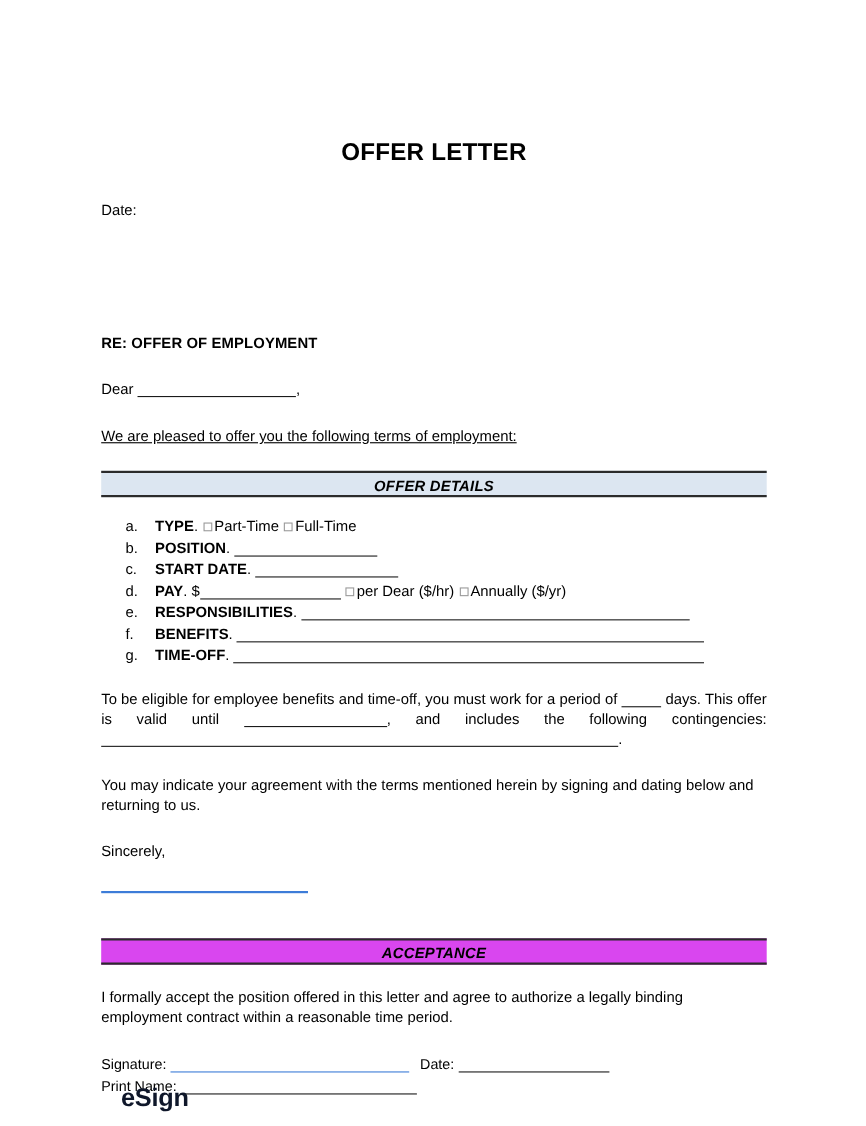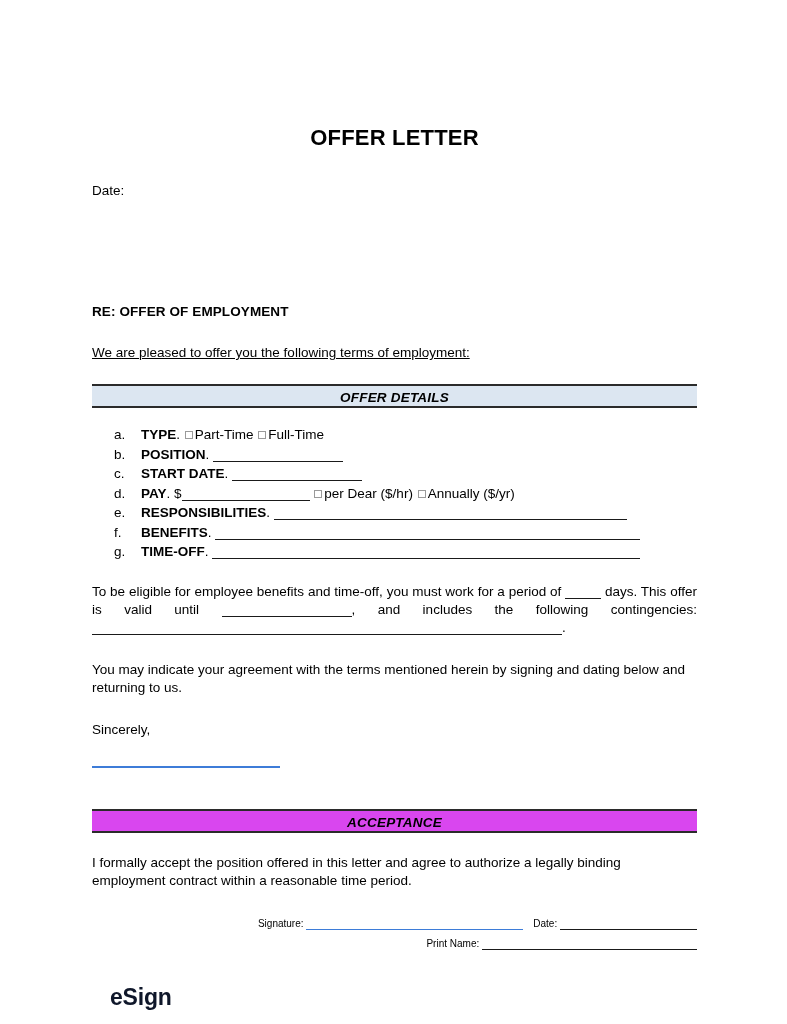--- a/index.html
+++ b/index.html
@@ -178,24 +178,23 @@
   .acceptance-bar-wrap {
     margin-top: 41px;
   }
 
   .acceptance-para {
     margin-top: 21px;
   }
 
   .sig-block {
     margin-top: 24px;
-    font-size: 10px;
+    font-size: 13px;
     line-height: 20px;
     white-space: nowrap;
-    text-align: right;
   }
   .sig-block .gap {
     display: inline-block;
     width: 10px;
   }
 
   
   .footer-logo {
     position: absolute;
     left: 110px;
@@ -211,20 +210,24 @@
 
 <div class="page">
   <div class="content">
 
     <div class="doc-title">OFFER LETTER</div>
 
     <div class="date-line">Date:</div>
 
     <div class="re-line">RE: OFFER OF EMPLOYMENT</div>
 
+    <div class="para dear-line">
+      <span>Dear</span>
+      <span class="blank b-dear"></span><span>,</span>
+    </div>
 
     <div class="para pleased-line">We are pleased to offer you the following terms of employment:</div>
 
     <div class="section-bar blue">OFFER DETAILS</div>
 
     <ul class="details-list">
 
       <li>
         <span class="marker">a.</span><span class="term">TYPE</span><span>.</span>
         <span class="cbox"></span><span>Part-Time</span>

